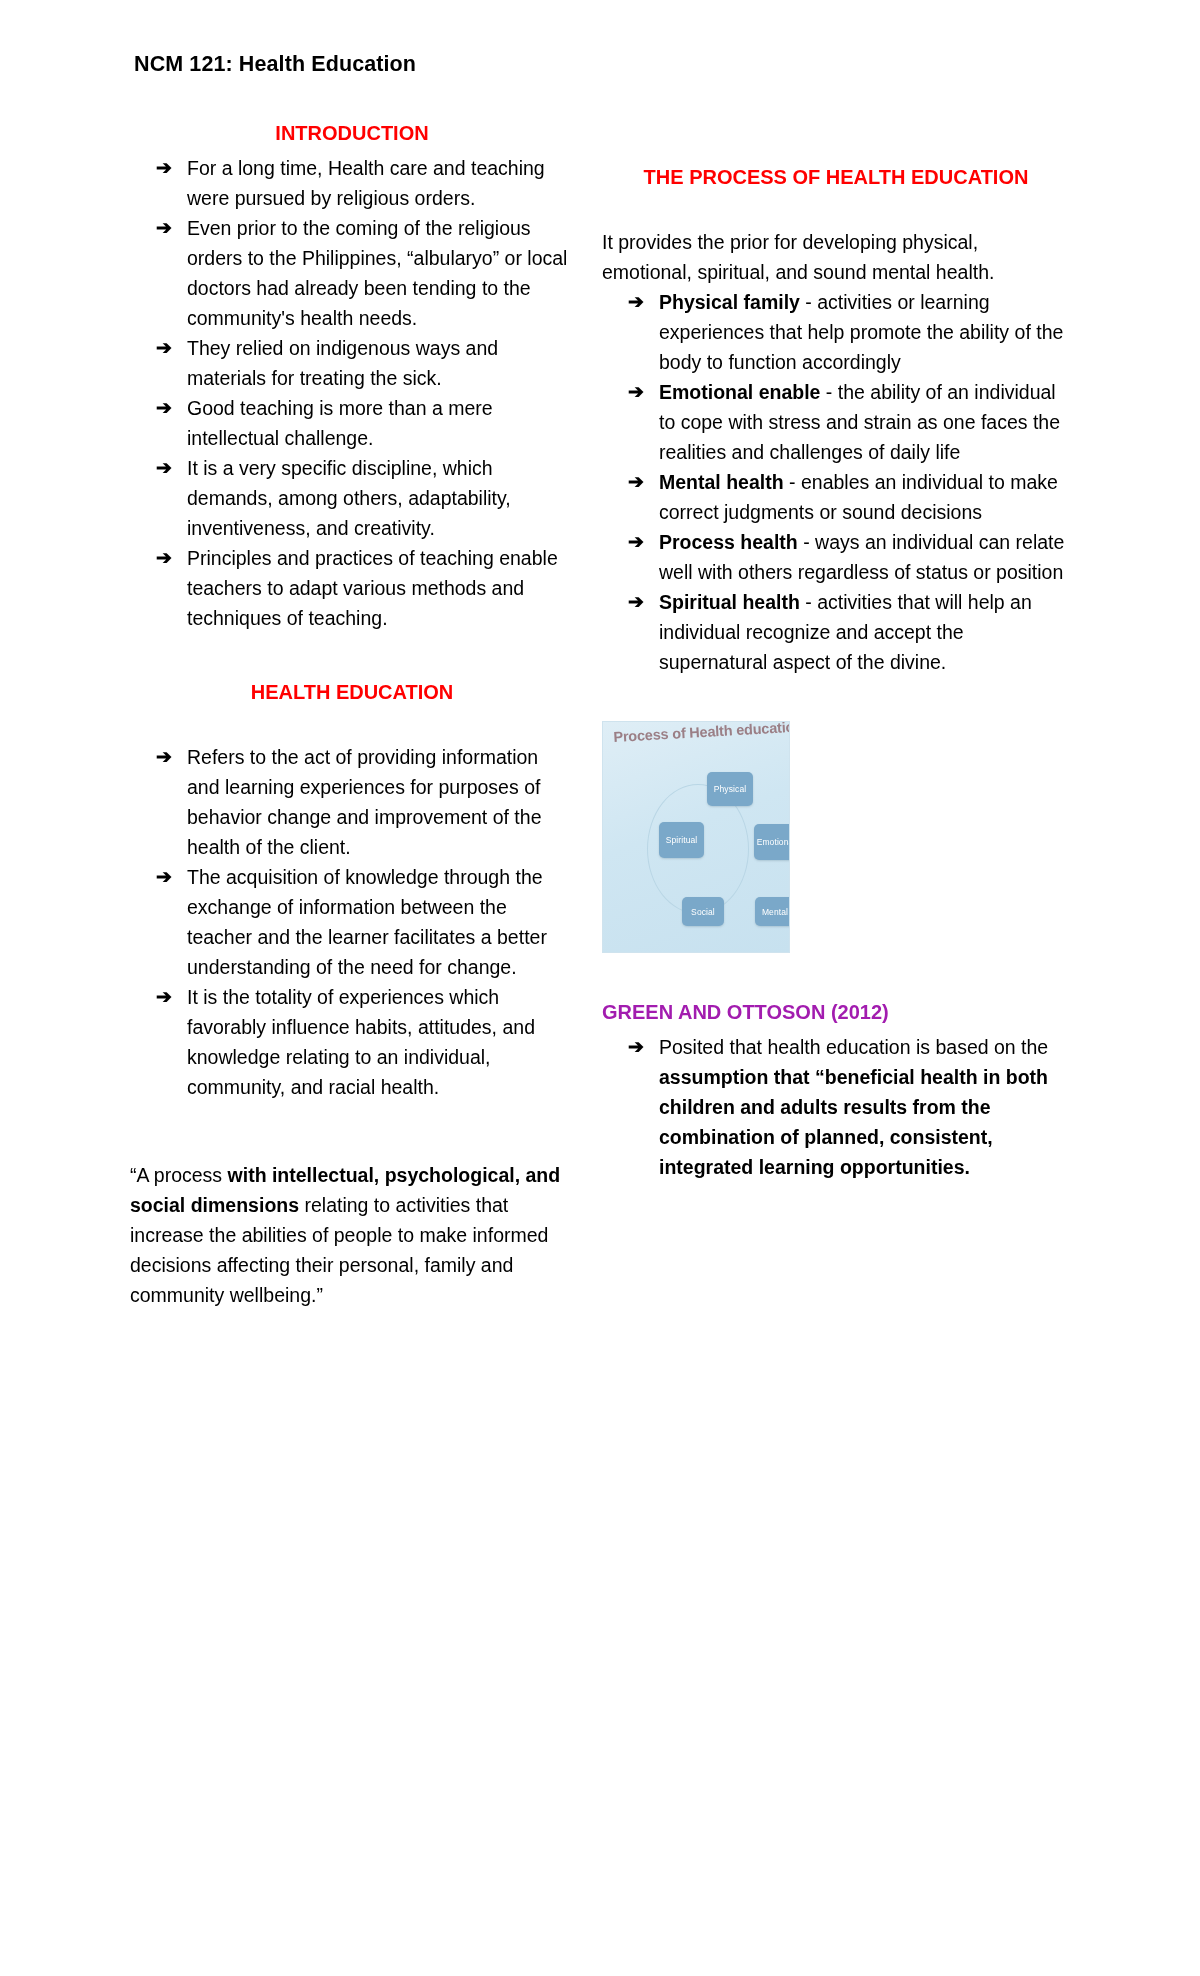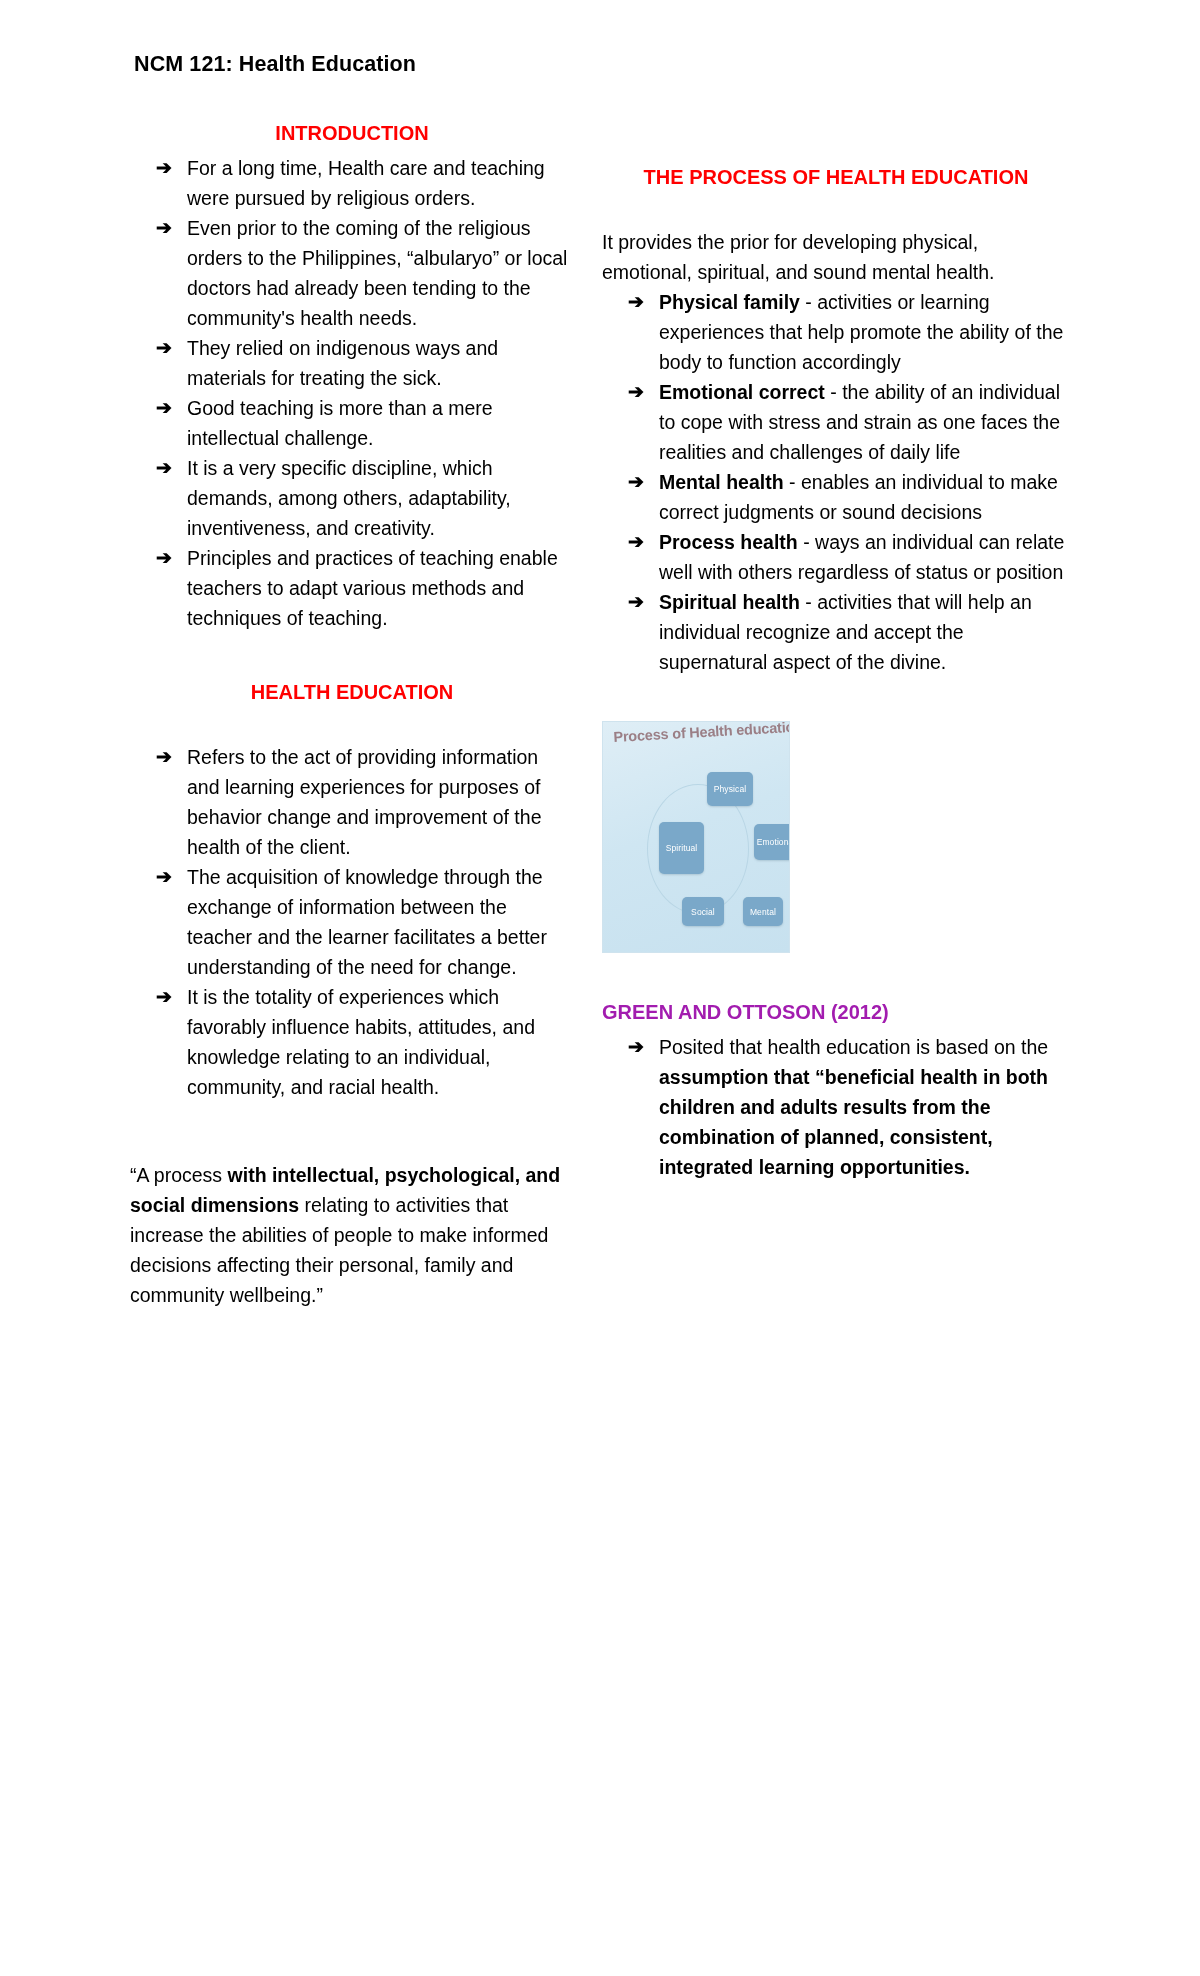--- a/index.html
+++ b/index.html
@@ -126,23 +126,23 @@
     font-size: 8.5px;
     display: flex;
     align-items: center;
     justify-content: center;
     box-shadow: 0 1px 2px rgba(80,110,130,0.25);
     letter-spacing: 0.1px;
     margin-left: 32px;
   }
   .node.physical { left: 72px; top: 50px;  width: 46px; height: 34px; }
   .node.emotional{ left: 119px; top: 102px; width: 44px; height: 36px; }
-  .node.mental   { left: 108px; top: 175px; width: 40px; height: 29px; }
+  .node.mental   { left: 120px; top: 175px; width: 40px; height: 29px; }
   .node.social   { left: 47px;  top: 175px; width: 42px; height: 29px; }
-  .node.spiritual{ left: 24px;  top: 100px; width: 45px; height: 52px; }
+  .node.spiritual{ left: 24px;  top: 100px; width: 45px; height: 36px; }
 </style>
 </head>
 <body>
 
 <div class="page">
 
   <div class="doc-title">NCM 121: Health Education</div>
 
   <div class="columns">
 
@@ -215,21 +215,21 @@
 
       <p class="para">It provides the prior for developing physical, emotional, spiritual, and sound mental health.</p>
 
       <ul class="bullets">
         <li>
           <span class="arrow">➔</span>
           <span class="b">Physical family</span><span> - activities or learning experiences that help promote the ability of the body to function accordingly</span>
         </li>
         <li>
           <span class="arrow">➔</span>
-          <span class="b">Emotional correct</span><span> - the ability of an individual to cope with stress and strain as one faces the realities and challenges of daily life</span>
+          <span class="b">Emotional enable</span><span> - the ability of an individual to cope with stress and strain as one faces the realities and challenges of daily life</span>
         </li>
         <li>
           <span class="arrow">➔</span>
           <span class="b">Mental health</span><span> - enables an individual to make correct judgments or sound decisions</span>
         </li>
         <li>
           <span class="arrow">➔</span>
           <span class="b">Process health</span><span> - ways an individual can relate well with others regardless of status or position</span>
         </li>
         <li>

